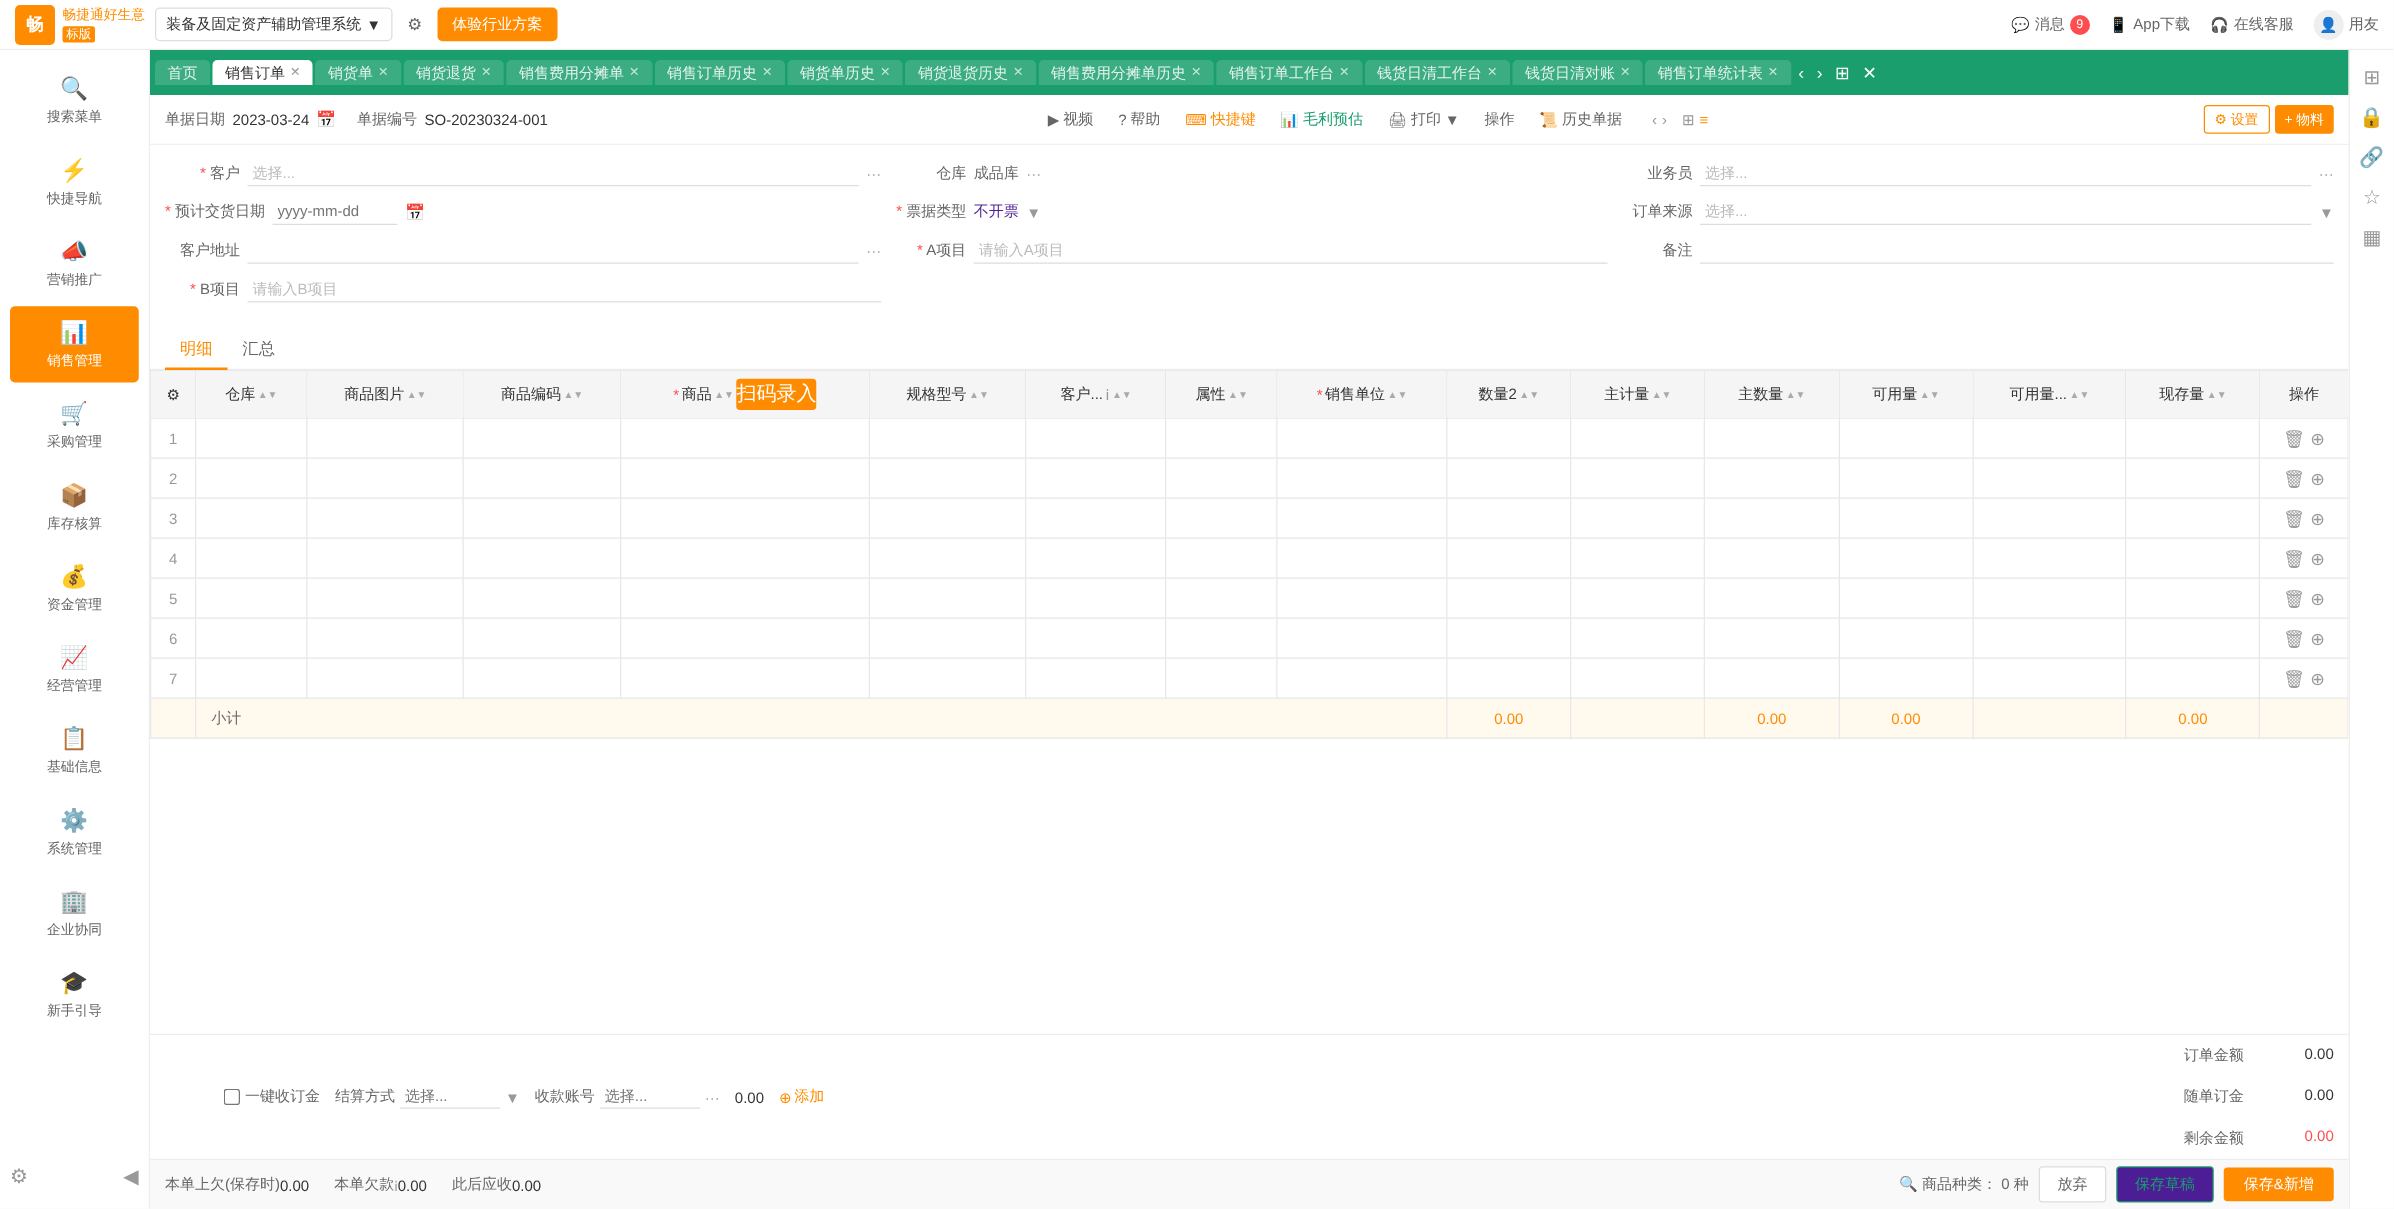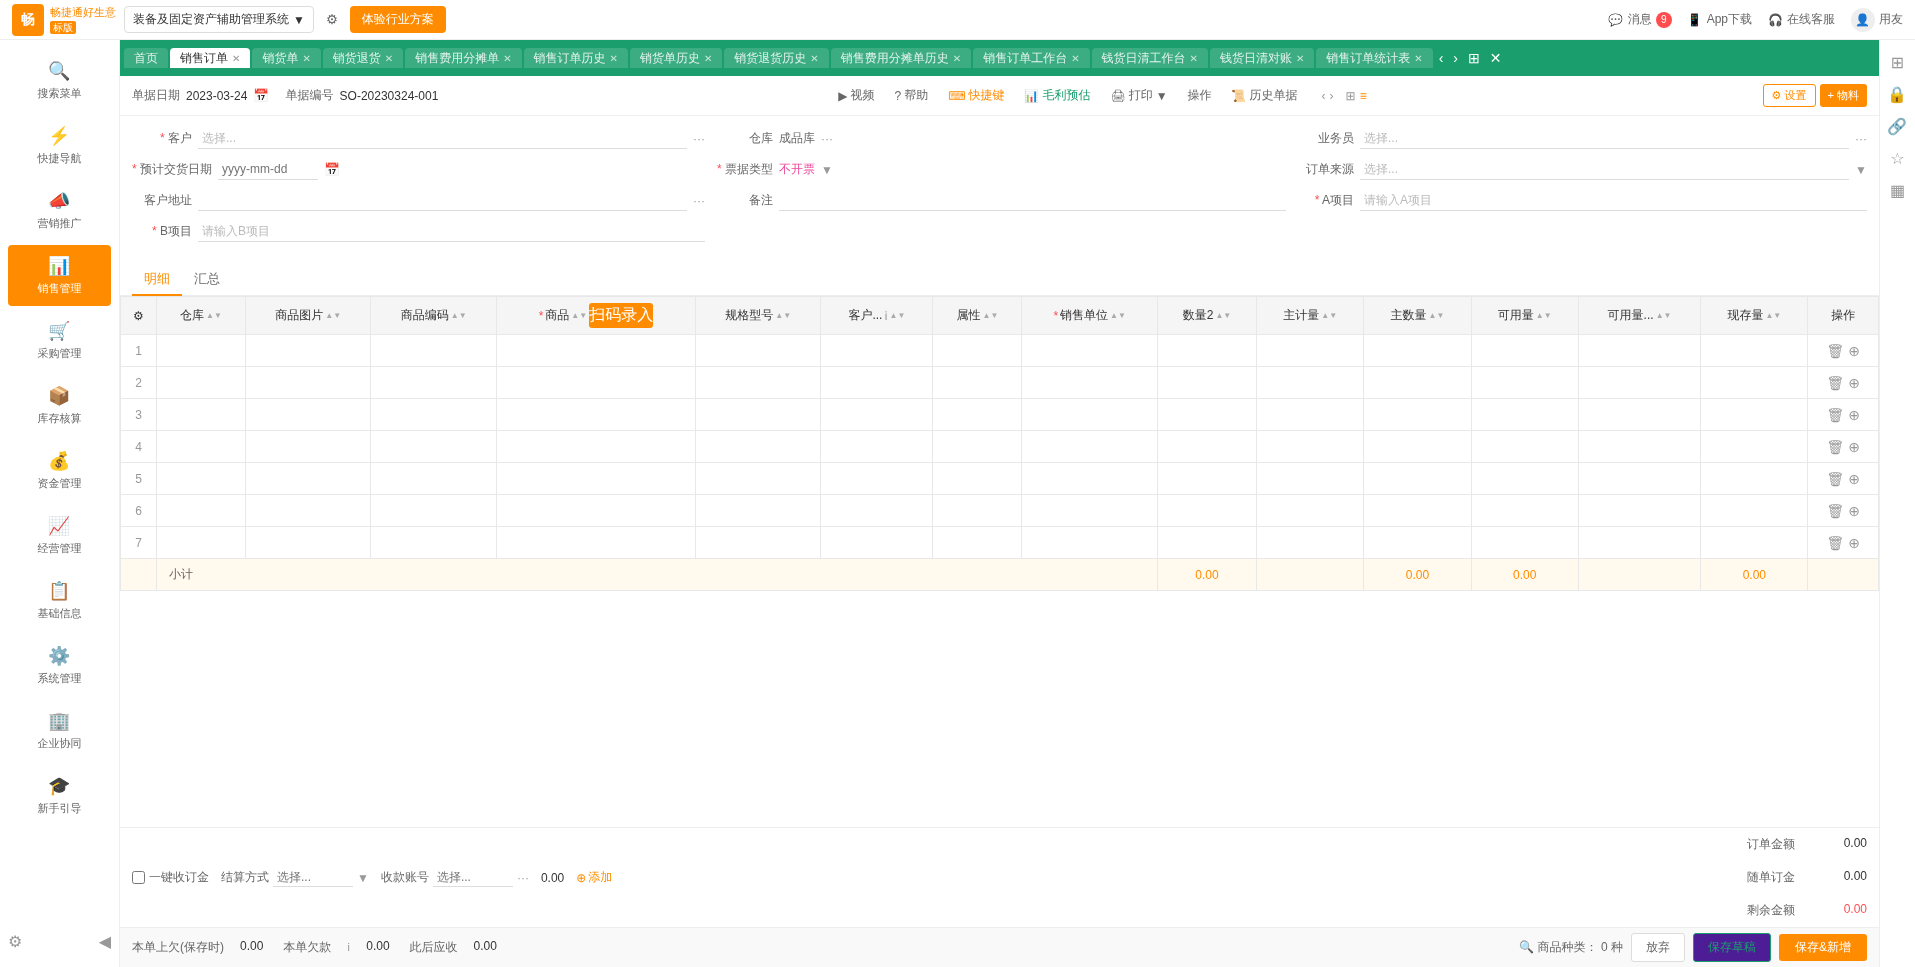--- a/index.html
+++ b/index.html
@@ -77,35 +77,35 @@
     .scan-btn { background: #ff8c00; color: white; border: none; border-radius: 3px; padding: 2px 0; font-size: 16px; cursor: pointer; }
     .row-action { display: flex; justify-content: center; gap: 4px; }
     .row-action-btn { color: #999; cursor: pointer; font-size: 14px; border: none; background: none; }
     
     
     .subtotal-row td { background: #fff9ee; font-weight: 500; }
     .subtotal-row td.sum-value { color: #ff8c00; }
     
     
     .form-footer { padding: 8px 12px; border-top: 1px solid #eee; display: flex; align-items: center; gap: 12px; flex-shrink: 0; background: #fff; }
-    .checkbox-label { display: flex; align-items: center; gap: 4px; font-size: 12px; color: #666; cursor: pointer; }
+    .checkbox-label { display: flex; align-items: center; gap: 4px; font-size: 12px; color: #666; cursor: pointer; margin-left: 47px; }
     .footer-field { display: flex; align-items: center; gap: 4px; font-size: 12px; }
     .footer-label { color: #666; }
     .footer-input { border: none; border-bottom: 1px solid #ddd; padding: 2px 4px; width: 80px; font-size: 12px; outline: none; }
     .footer-dots { color: #999; cursor: pointer; }
     .footer-amount { color: #333; }
     .add-btn { color: #ff8c00; cursor: pointer; display: flex; align-items: center; gap: 2px; font-size: 12px; }
     .summary-item { display: flex; justify-content: flex-end; gap: 12px; }
     .summary-label { color: #666; }
     .summary-value { color: #333; min-width: 60px; }
     
     
     .status-bar { height: 40px; background: #f9f9f9; border-top: 1px solid #eee; display: flex; align-items: center; justify-content: space-between; padding: 0 12px; flex-shrink: 0; }
     .status-left { display: flex; gap: 20px; font-size: 12px; color: #666; }
-    .status-item { display: flex; align-items: flex-start; gap: 16px; }
+    .status-item { display: flex; align-items: flex-end; gap: 0; }
     .status-value { color: #333; }
     .status-right { display: flex; align-items: center; gap: 8px; font-size: 12px; }
     .status-goods { color: #666; }
     .abandon-btn { border: 1px solid #ddd; background: #fff; color: #666; padding: 5px 14px; border-radius: 3px; cursor: pointer; font-size: 12px; }
     .save-draft-btn { border: 1px solid #1a9e6e; background: #4c1d95; color: #1a9e6e; padding: 5px 14px; border-radius: 3px; cursor: pointer; font-size: 12px; }
     .save-new-btn { background: #ff8c00; color: white; border: none; padding: 5px 16px; border-radius: 3px; cursor: pointer; font-size: 12px; }
     
     
     .right-sidebar { width: 36px; background: #fff; border-left: 1px solid #eee; display: flex; flex-direction: column; align-items: center; padding-top: 8px; gap: 4px; }
     .right-sidebar-icon { width: 28px; height: 28px; display: flex; align-items: center; justify-content: center; cursor: pointer; color: #999; font-size: 16px; border-radius: 4px; }
@@ -358,43 +358,43 @@
         </div>
 
         <div class="form-row">
           <div class="form-field">
             <span class="form-label required">预计交货日期</span>
             <input class="form-input-date" type="text" placeholder="yyyy-mm-dd" style="">
             <span class="calendar-icon">📅</span>
           </div>
           <div class="form-field">
             <span class="form-label required">票据类型</span>
-            <span style="color:#ec4899;">不开票</span>
+            <span style="color:#4c1d95;">不开票</span>
             <span class="dropdown-arrow">▼</span>
           </div>
           <div class="form-field">
             <span class="form-label">订单来源</span>
             <input class="form-input" type="text" placeholder="选择..." style="">
             <span class="dropdown-arrow">▼</span>
           </div>
         </div>
 
         <div class="form-row">
           <div class="form-field">
             <span class="form-label">客户地址</span>
             <input class="form-input" type="text" style="">
             <span class="field-dots">···</span>
           </div>
           <div class="form-field">
+            <span class="form-label required">A项目</span>
+            <input class="form-input" type="text" placeholder="请输入A项目" style="">
+          </div>
+          <div class="form-field">
             <span class="form-label">备注</span>
             <input class="form-input" type="text" style="">
-          </div>
-          <div class="form-field">
-            <span class="form-label required">A项目</span>
-            <input class="form-input" type="text" placeholder="请输入A项目" style="">
           </div>
         </div>
 
         <div class="form-row">
           <div class="form-field" style="flex: 0 0 33%;">
             <span class="form-label required">B项目</span>
             <input class="form-input" type="text" placeholder="请输入B项目" style="">
           </div>
         </div>
       </div>

